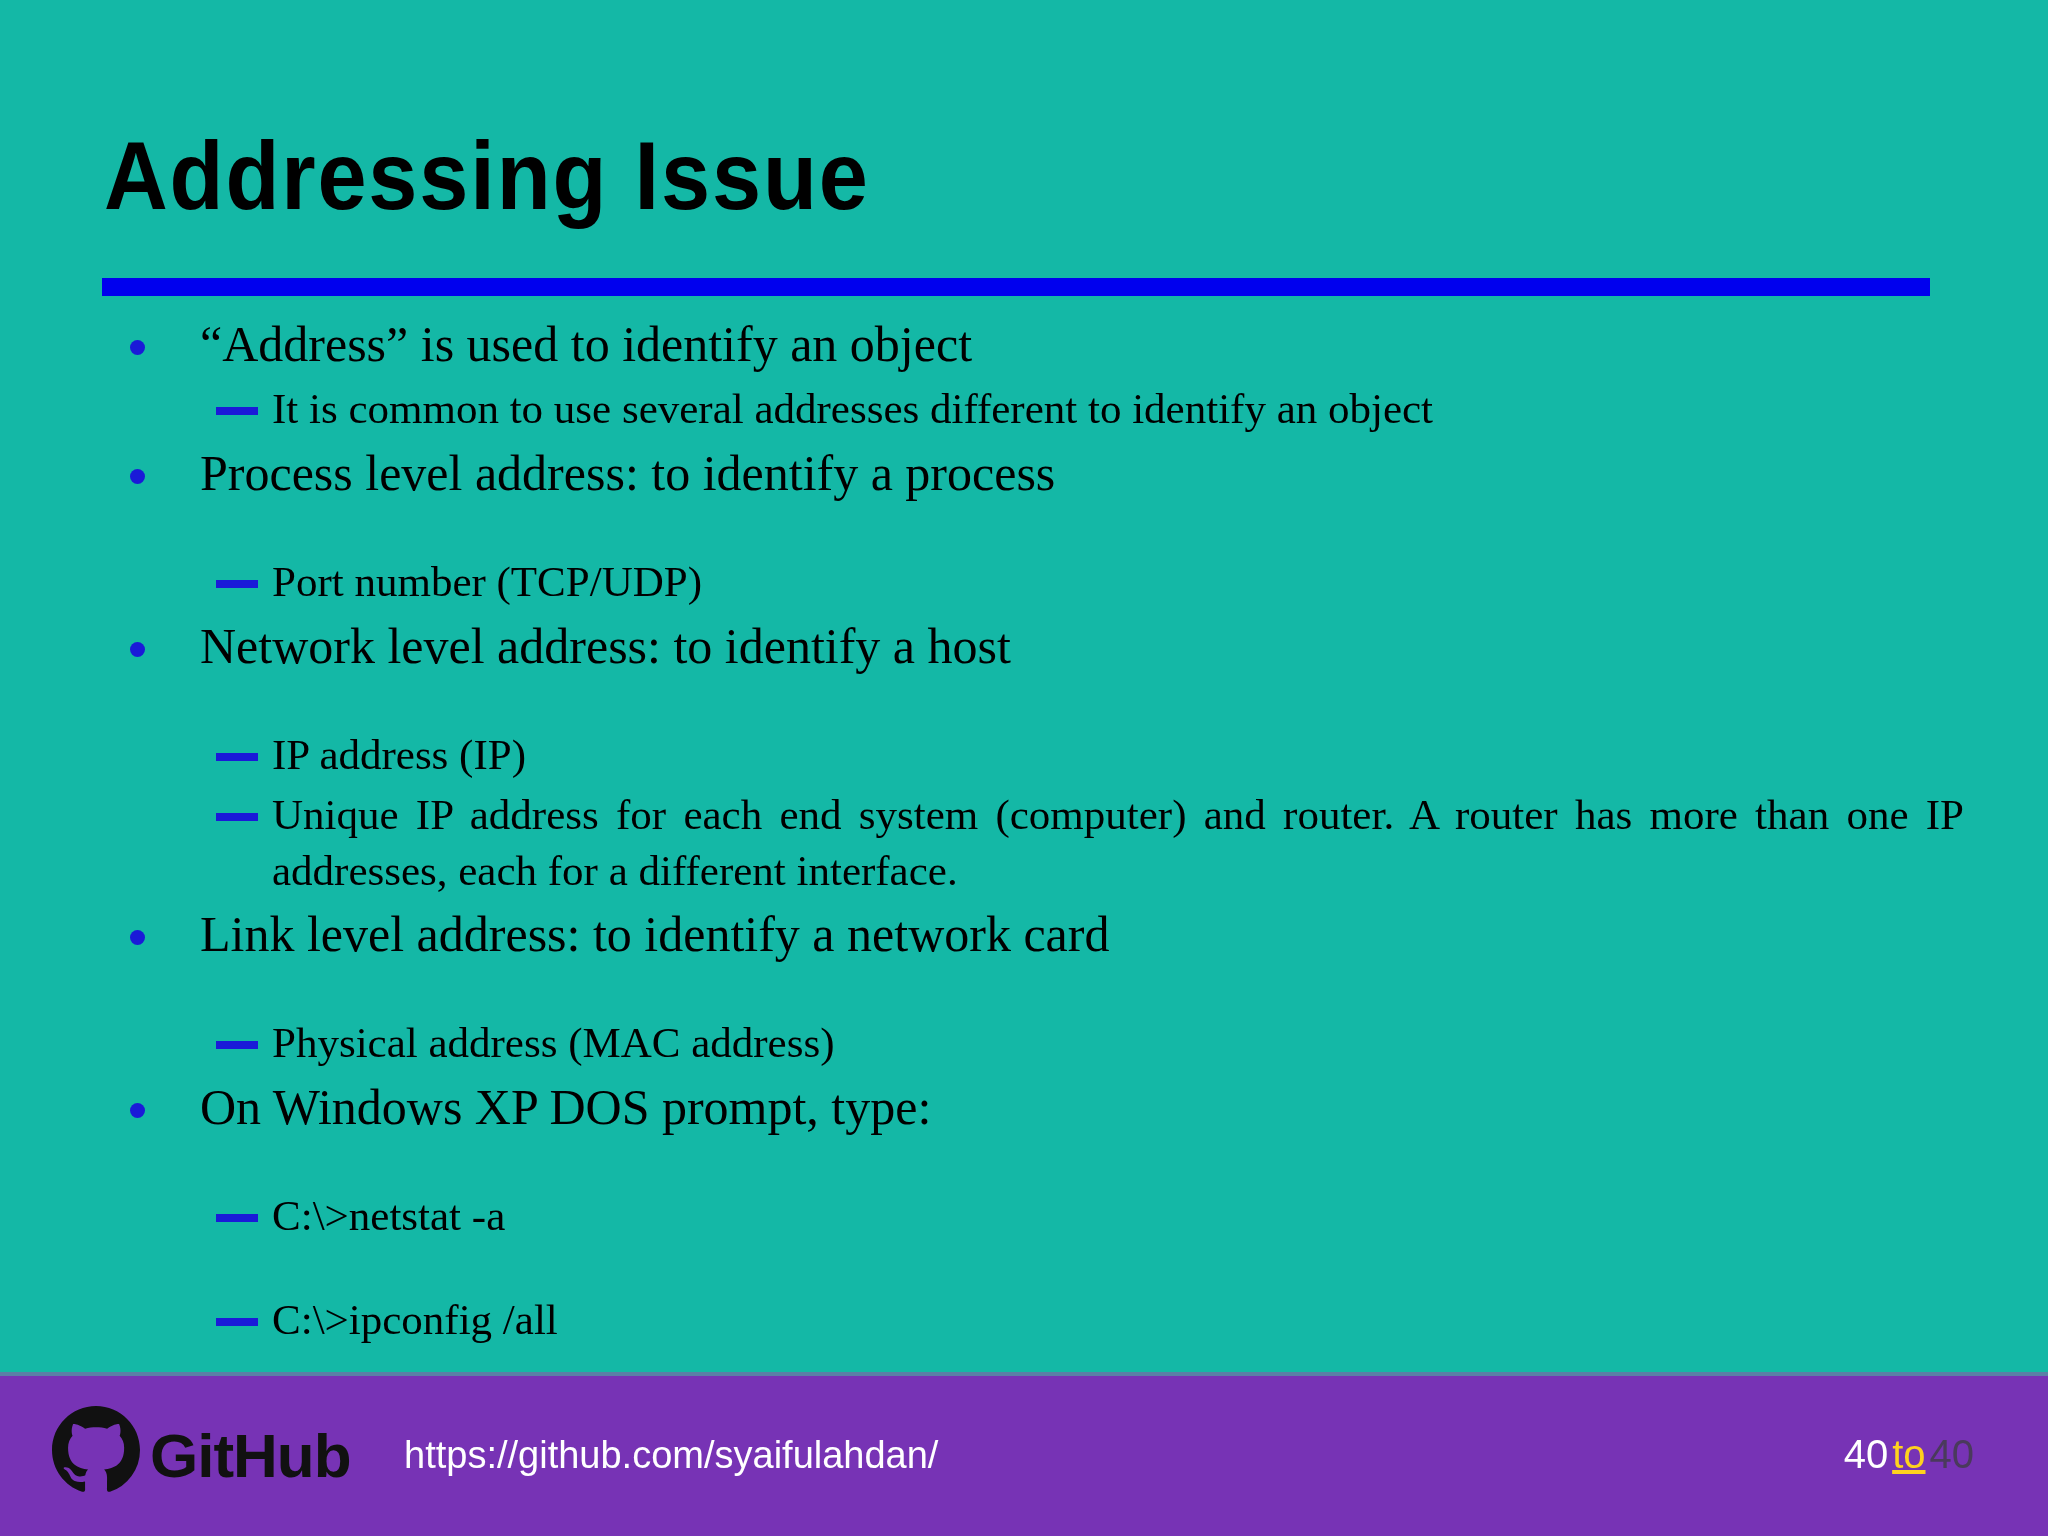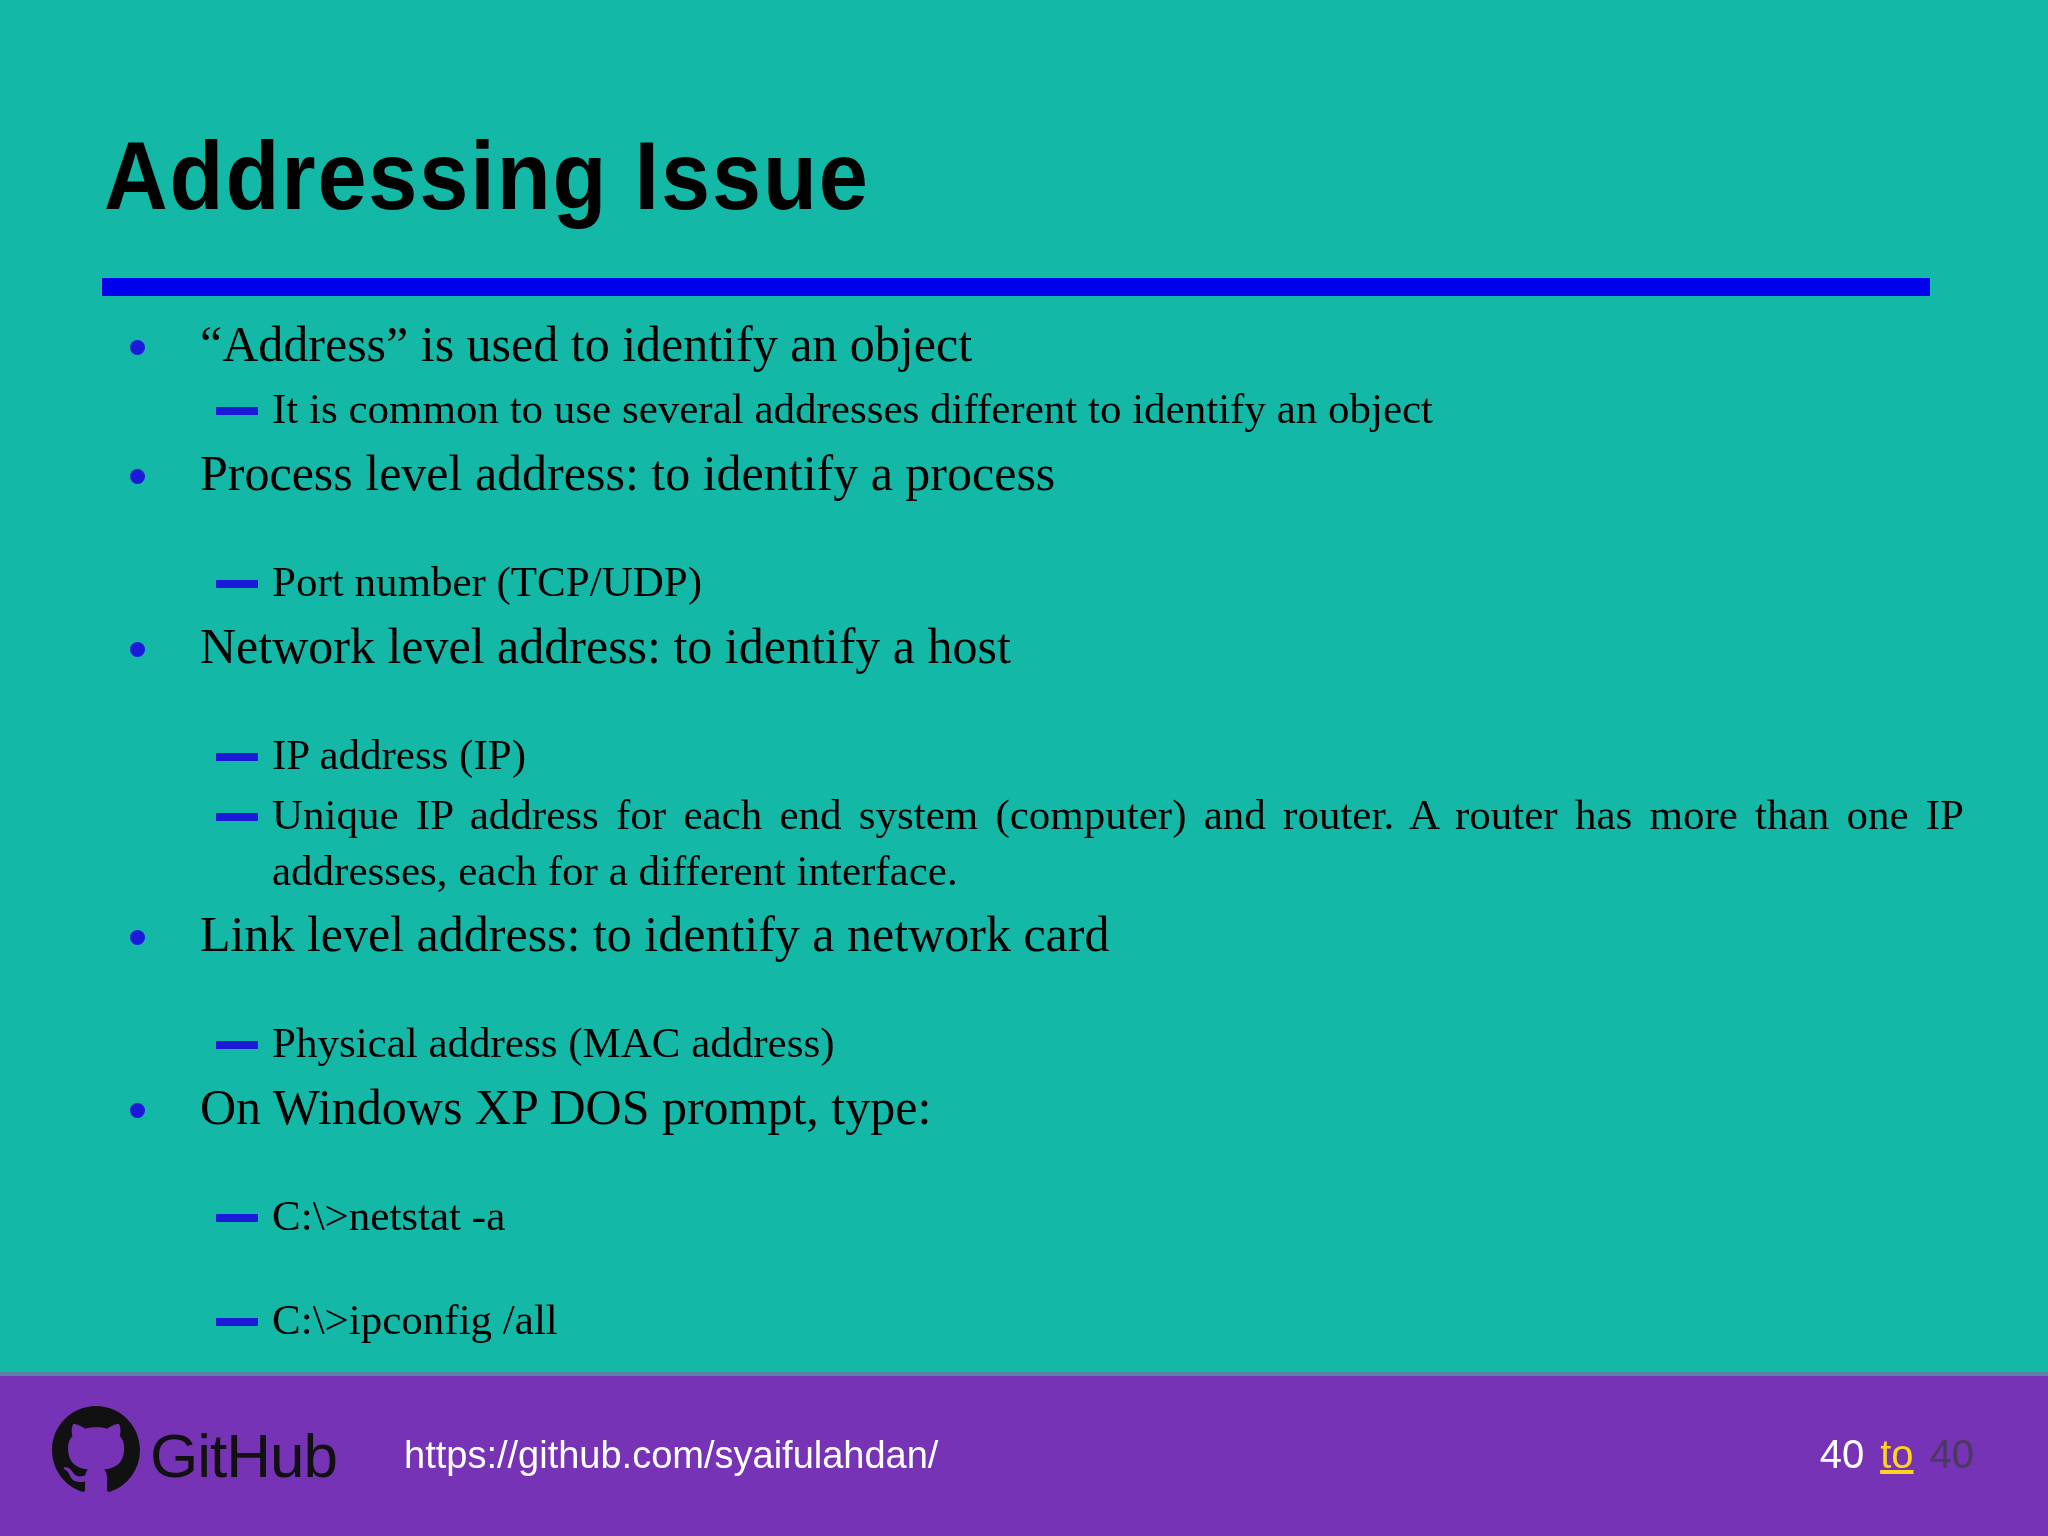--- a/index.html
+++ b/index.html
@@ -110,21 +110,21 @@
     position: absolute;
     left: 52px;
     top: 30px;
     display: flex;
     align-items: center;
     gap: 10px;
   }
   #gh-mark { display: block; }
   #gh-word {
     font-family: "Liberation Sans", "DejaVu Sans", sans-serif;
-    font-weight: normal;
+    font-weight: bold;
     font-size: 62px;
     color: #111111;
     letter-spacing: -1px;
     line-height: 1;
     margin-top: 11px;
   }
   #gh-url {
     position: absolute;
     left: 404px;
     top: 58px;
@@ -134,21 +134,21 @@
     letter-spacing: 0px;
   }
   #page-indicator {
     position: absolute;
     right: 74px;
     top: 56px;
     font-family: "Liberation Sans", "DejaVu Sans", sans-serif;
     font-size: 40px;
     display: flex;
     align-items: baseline;
-    gap: 16px;
+    gap: 4px;
   }
   #page-cur { color: #ffffff; }
   #page-sep { color: #ffd21e; text-decoration: underline; }
   #page-tot { color: #4a3a5c; }
 </style>
 </head>
 <body>
 
 <div id="slide">
 

